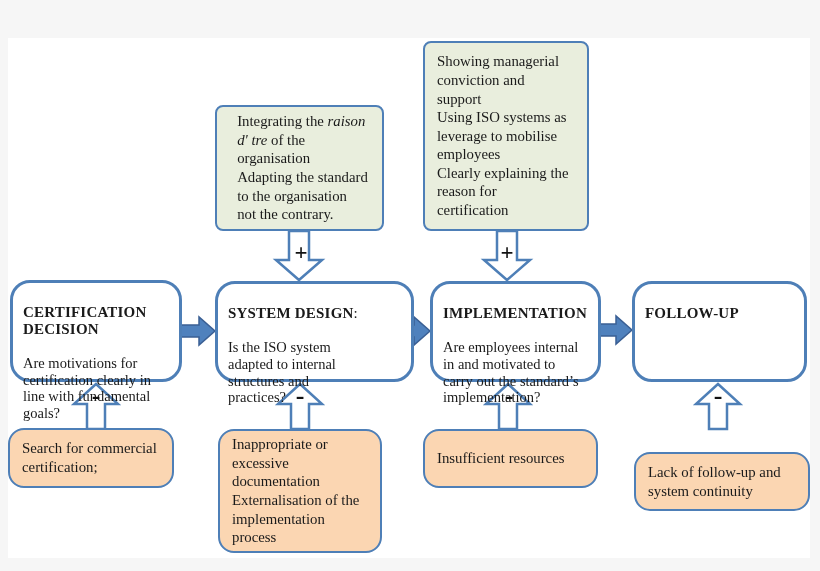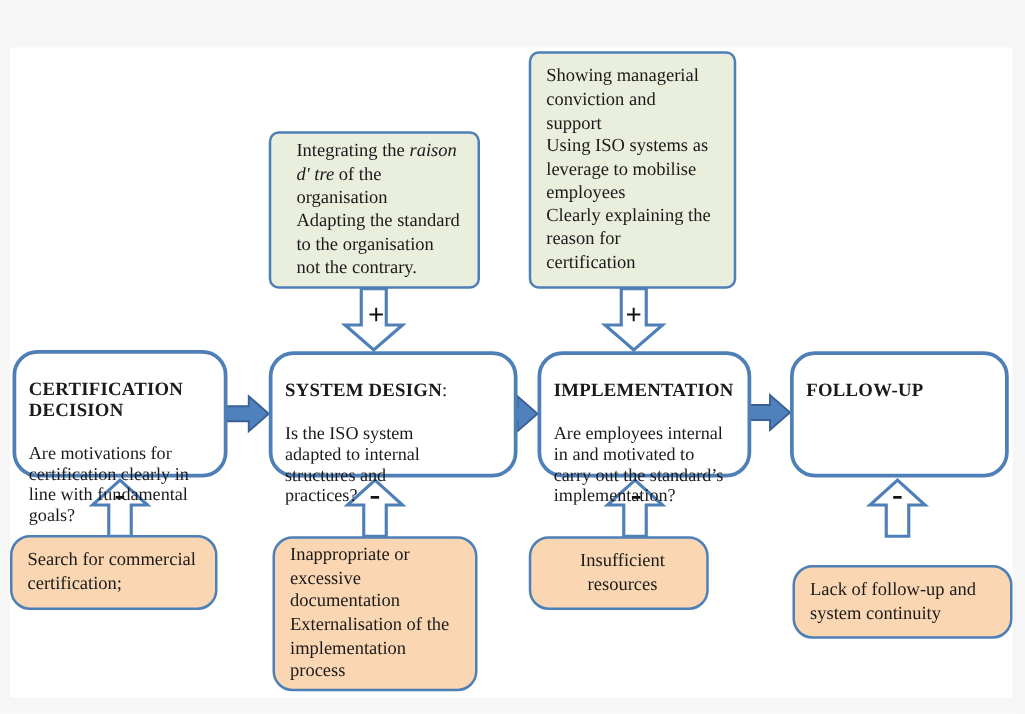--- a/index.html
+++ b/index.html
@@ -130,21 +130,21 @@
 certification;</div>
   </div>
   <div class="box factor negative" style="left:218px;top:429px;width:164px;height:124px;">
     <div>Inappropriate or
 excessive
 documentation
 Externalisation of the
 implementation
 process</div>
   </div>
-  <div class="box factor negative" style="left:423px;top:429px;width:144px;height:59px;text-align:center;">
+  <div class="box factor negative" style="left:423px;top:429px;width:175px;height:59px;text-align:center;">
     <div>Insufficient resources</div>
   </div>
   <div class="box factor negative" style="left:634px;top:452px;width:176px;height:59px;">
     <div>Lack of follow-up and
 system continuity</div>
   </div>
 
   <span class="sign plus" style="left:301px;top:252px;">+</span>
   <span class="sign plus" style="left:507px;top:252px;">+</span>
   <span class="sign minus" style="left:96px;top:396px;">-</span>

